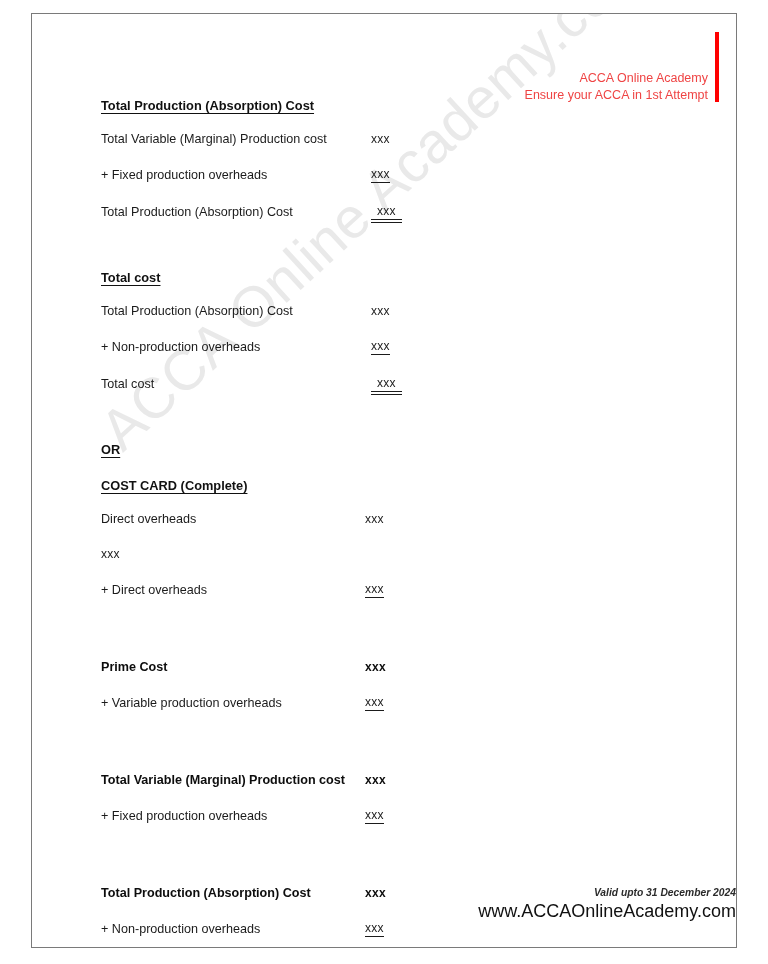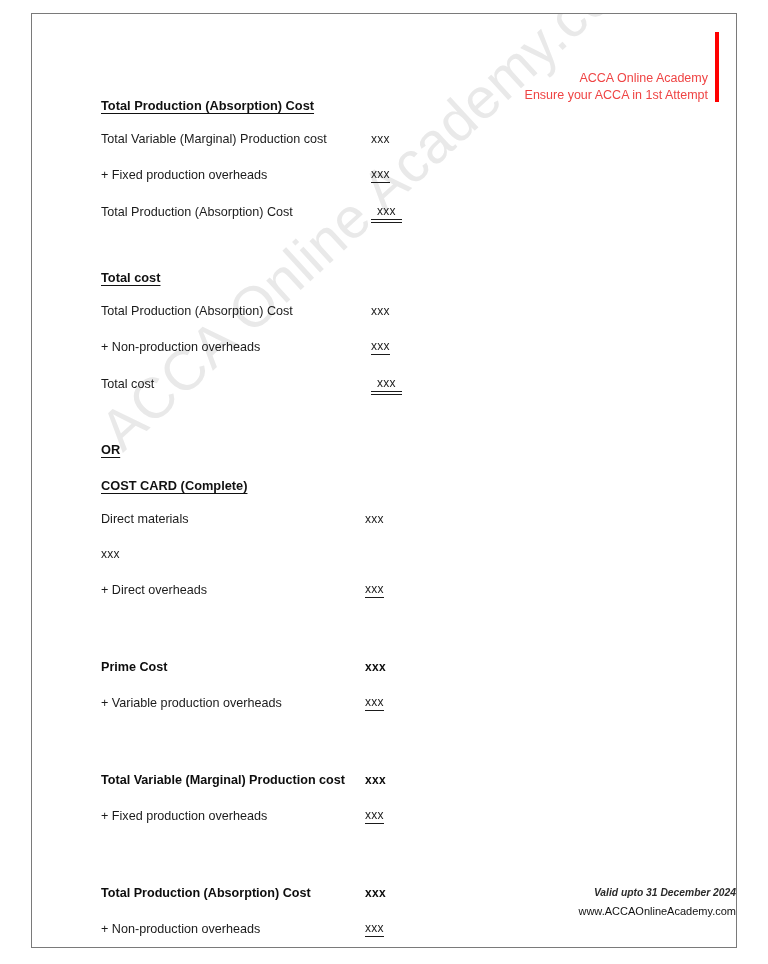--- a/index.html
+++ b/index.html
@@ -158,21 +158,21 @@
     z-index: 2;
   }
   #doc-footer .f-valid {
     font-size: 10.3px;
     font-style: italic;
     font-weight: bold;
     color: #2b2b2b;
     line-height: 14px;
   }
   #doc-footer .f-url {
-    font-size: 11px;
+    font-size: 18px;
     color: #111111;
     line-height: 19px;
     margin-top: 2px;
   }
 </style>
 </head>
 <body>
 
 <div id="page">
 
@@ -238,21 +238,21 @@
     <div class="sec-heading">OR</div>
 
     <div class="gap-sm"></div>
 
     
     <div class="section">
       <div class="sec-heading">COST CARD (Complete)</div>
       <div class="head-gap"></div>
 
       <div class="row colB">
-        <span class="lbl">Direct materials</span>
+        <span class="lbl">Direct overheads</span>
         <span class="val">xxx</span>
       </div>
       <div class="row-gap"></div>
 
       <div class="row colB">
         <span class="val">xxx</span>
       </div>
       <div class="row-gap"></div>
 
       <div class="row colB">

